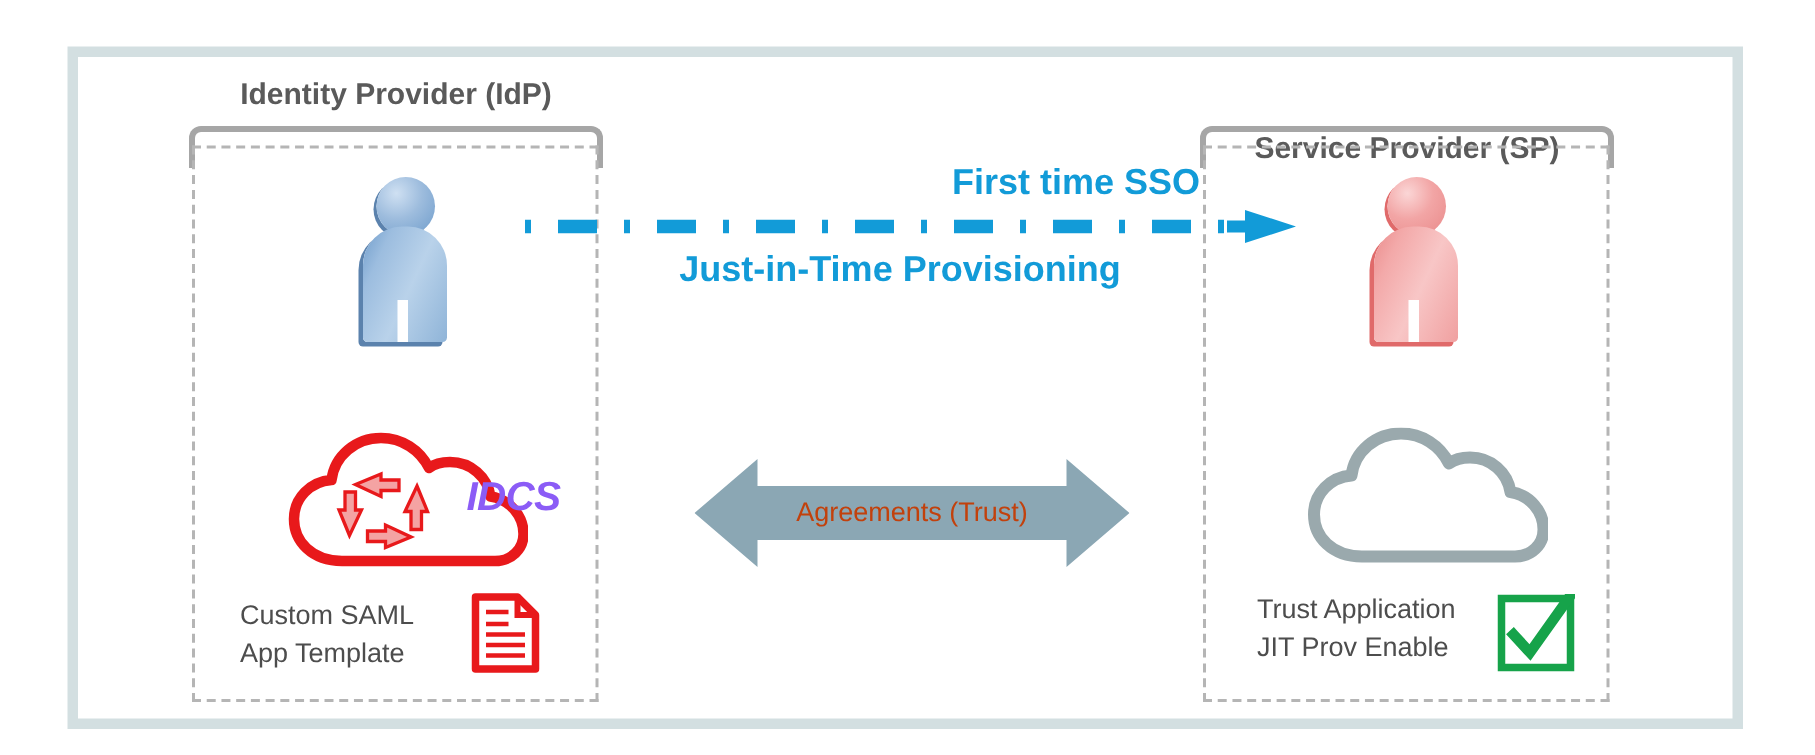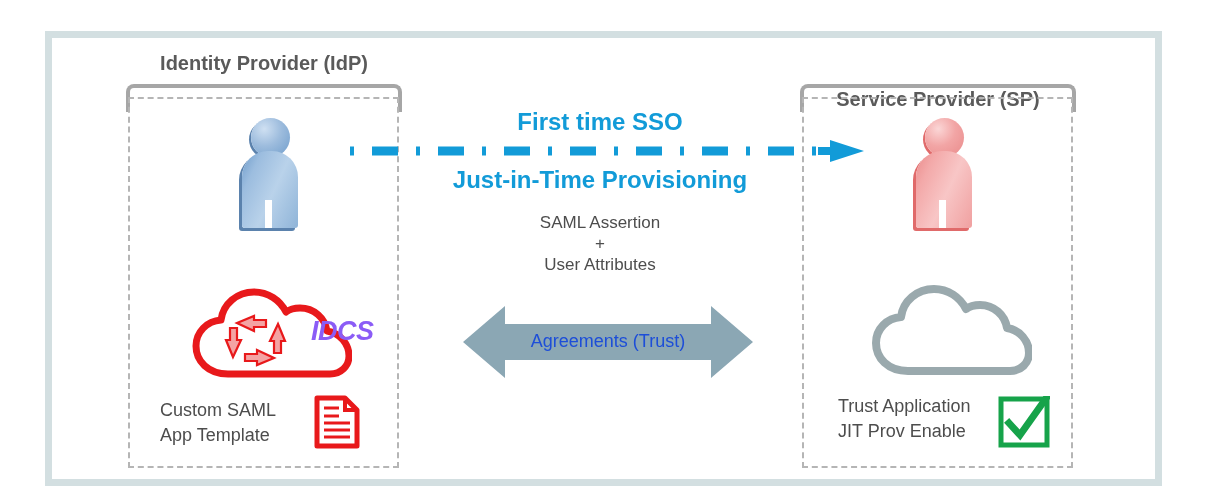--- a/index.html
+++ b/index.html
@@ -132,21 +132,21 @@
 
   
   .blue-heading {
     position: absolute;
     font-size: 24px;
     font-weight: bold;
     color: #129bd8;
     text-align: center;
     white-space: nowrap;
   }
-  #first-time-sso      { left: 400px; top: 108px; width: 400px; }
+  #first-time-sso      { left: 400px; top: 108px; width: 400px; text-align: right; }
   #jit-provisioning    { left: 400px; top: 166px; width: 400px; }
 
   .center-note {
     position: absolute;
     left: 400px;
     width: 400px;
     text-align: center;
     font-size: 17px;
     color: #4d4d4d;
     line-height: 21px;
@@ -161,21 +161,21 @@
     width: 290px;
     height: 84px;
   }
   #agreements-label {
     position: absolute;
     left: 463px;
     top: 331px;
     width: 290px;
     text-align: center;
     font-size: 18px;
-    color: #1d4ed8;
+    color: #c2410c;
     white-space: nowrap;
   }
 
   
   #federation-label {
     position: absolute;
     left: 400px;
     top: 444px;
     width: 400px;
     text-align: center;
@@ -321,25 +321,20 @@
 
   <div class="blue-heading" id="first-time-sso">First time SSO</div>
 
   <svg id="sso-arrow" viewBox="0 0 520 22">
     <line x1="2" y1="11" x2="484" y2="11" stroke="#129bd8" stroke-width="9" stroke-dasharray="4 18 26 18"></line>
     <path d="M482 0 L516 11 L482 22 L482 15 L470 15 L470 7 L482 7 Z" fill="#129bd8"></path>
   </svg>
 
   <div class="blue-heading" id="jit-provisioning">Just-in-Time Provisioning</div>
 
-  <div class="center-note" id="saml-note">
-    <div>SAML Assertion</div>
-    <div>+</div>
-    <div>User Attributes</div>
-  </div>
 
   <svg id="agreements-arrow" viewBox="0 0 290 84">
     <path d="M0 42 L42 6 L42 24 L248 24 L248 6 L290 42 L248 78 L248 60 L42 60 L42 78 Z" fill="#8ba7b4"></path>
   </svg>
   <div id="agreements-label">Agreements (Trust)</div>
 
 
 </div>
 
 </body></html>

